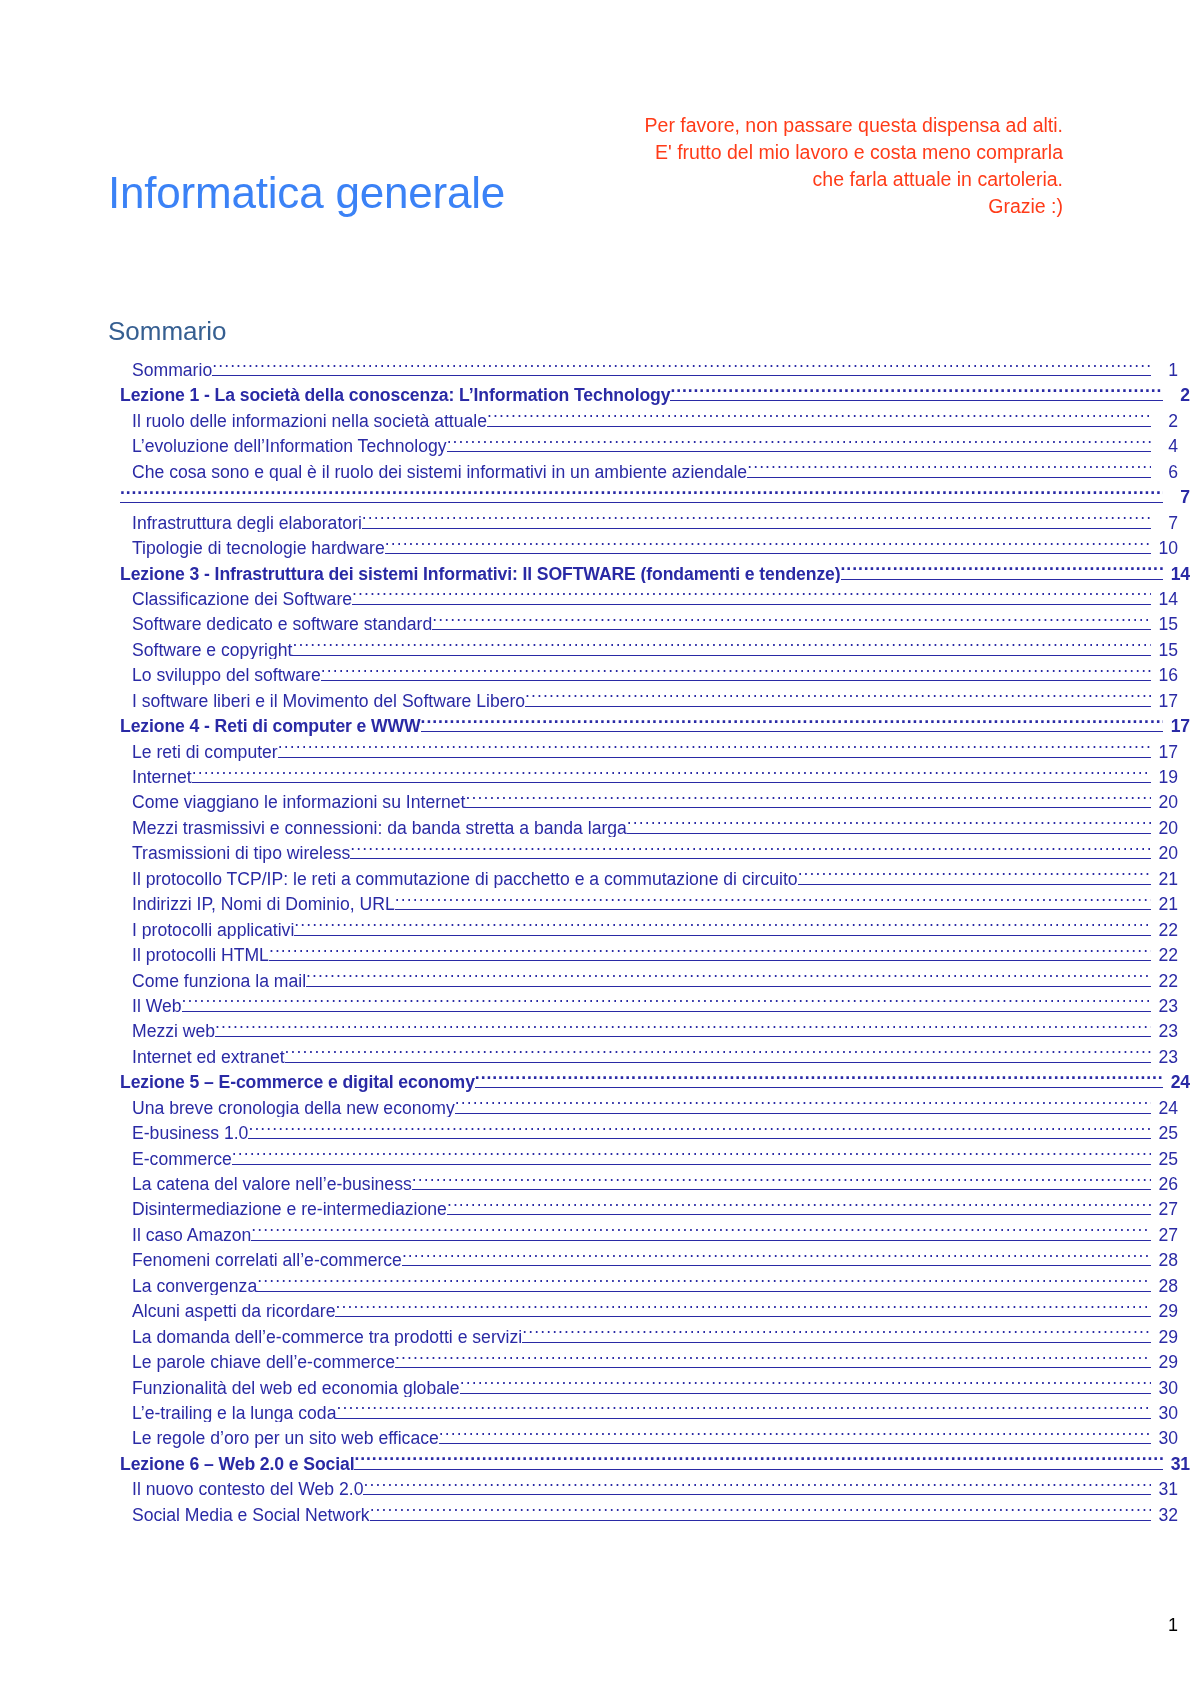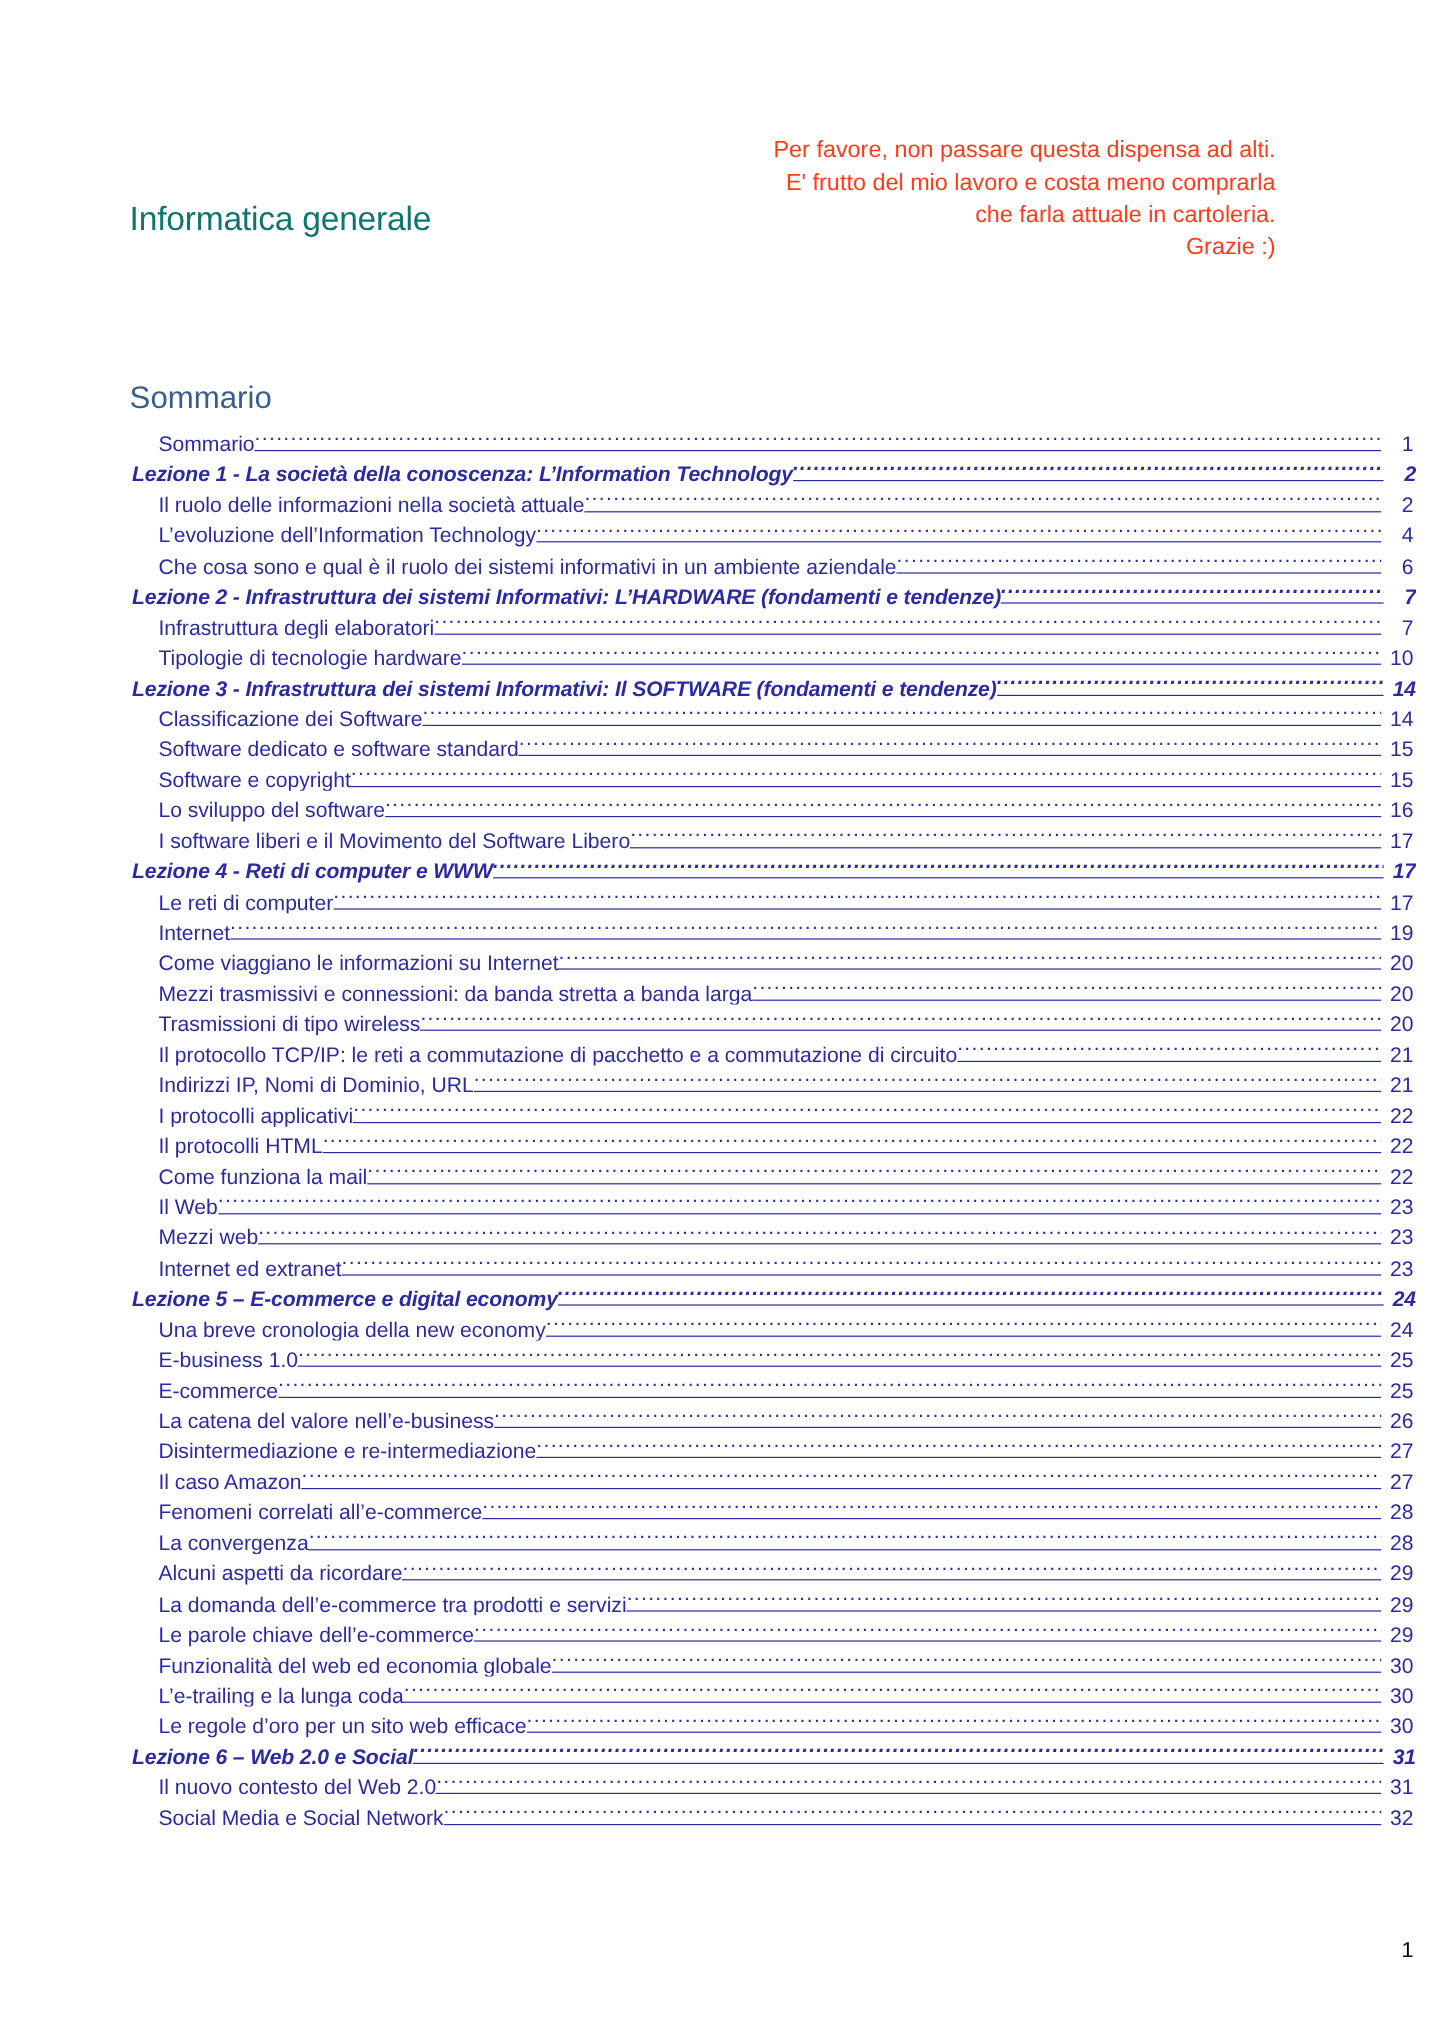--- a/index.html
+++ b/index.html
@@ -29,24 +29,24 @@
   
   .header-row {
     position: relative;
     height: 150px;
     margin-top: 112px;
   }
   .doc-title {
     position: absolute;
     left: 0;
     top: 26px;
-    font-size: 28px;
+    font-size: 44px;
     line-height: 52px;
     font-weight: 400;
-    color: #0f766e;
+    color: #3b82f6;
     letter-spacing: -0.2px;
     white-space: nowrap;
   }
   .notice {
     position: absolute;
     left: 455px;
     top: 0;
     width: 500px;
     text-align: right;
     color: #FF3B18;
@@ -111,24 +111,23 @@
     flex: 0 0 auto;
     text-align: right;
     min-width: 26px;
     border-bottom: 1.4px solid #2A2AA5;
     padding-left: 1px;
   }
 
   
   .toc-item.lvl1 {
     font-weight: bold;
-    margin-left: 2px;
+    margin-left: 12px;
     font-size: 17.6px;
     letter-spacing: -0.1px;
-    font-style: italic;
   }
   .toc-item.lvl1 .leader::before { letter-spacing: 0.9px; }
 
   
   .toc-item.lvl2 {
     font-weight: normal;
     margin-left: 24px;
     width: calc(100% - 24px);
   }
 
@@ -179,21 +178,20 @@
           <span class="lbl">L’evoluzione dell’Information Technology</span>
           <span class="leader"></span>
           <span class="pg">4</span>
         </a>
         <a class="toc-item lvl2" href="#">
           <span class="lbl">Che cosa sono e qual è il ruolo dei sistemi informativi in un ambiente aziendale</span>
           <span class="leader"></span>
           <span class="pg">6</span>
         </a>
         <a class="toc-item lvl1" href="#">
-          <span class="lbl">Lezione 2 - Infrastruttura dei sistemi Informativi: L’HARDWARE (fondamenti e tendenze)</span>
           <span class="leader"></span>
           <span class="pg">7</span>
         </a>
         <a class="toc-item lvl2" href="#">
           <span class="lbl">Infrastruttura degli elaboratori</span>
           <span class="leader"></span>
           <span class="pg">7</span>
         </a>
         <a class="toc-item lvl2" href="#">
           <span class="lbl">Tipologie di tecnologie hardware</span>

